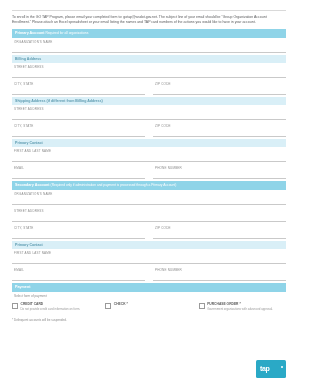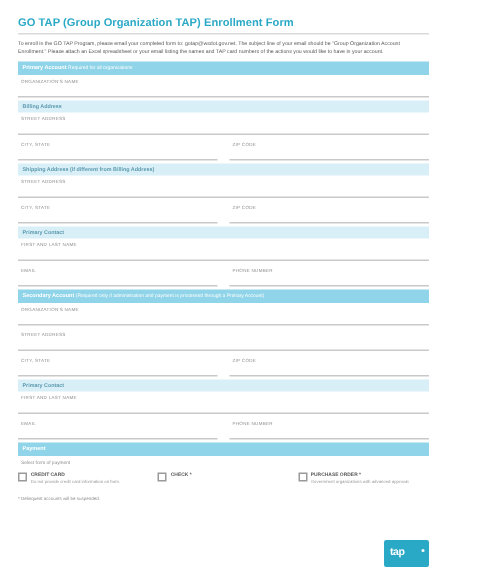--- a/index.html
+++ b/index.html
@@ -122,21 +122,20 @@
     right:3.5px;top:6px;
     width:2px;height:2px;border-radius:50%;
     background:#ffffff;
   }
 </style>
 </head>
 <body>
 
 <div class="page">
 
-  <div class="doc-title">GO TAP (Group Organization TAP) Enrollment Form</div>
   <div class="title-rule"></div>
   <div class="intro">To enroll in the GO TAP Program, please email your completed form to: gotap@wsdot.gov.net. The subject line of your email should be "Group Organization Account Enrollment." Please attach an Excel spreadsheet or your email listing the names and TAP card numbers of the actions you would like to have in your account.</div>
 
   <div class="band">
     <span>Primary Account</span>
     <span class="band-note">Required for all organizations</span>
   </div>
   <div class="fieldlabel">Organization's Name</div>
   <div class="line"></div>
   <div class="spacer2"></div>

